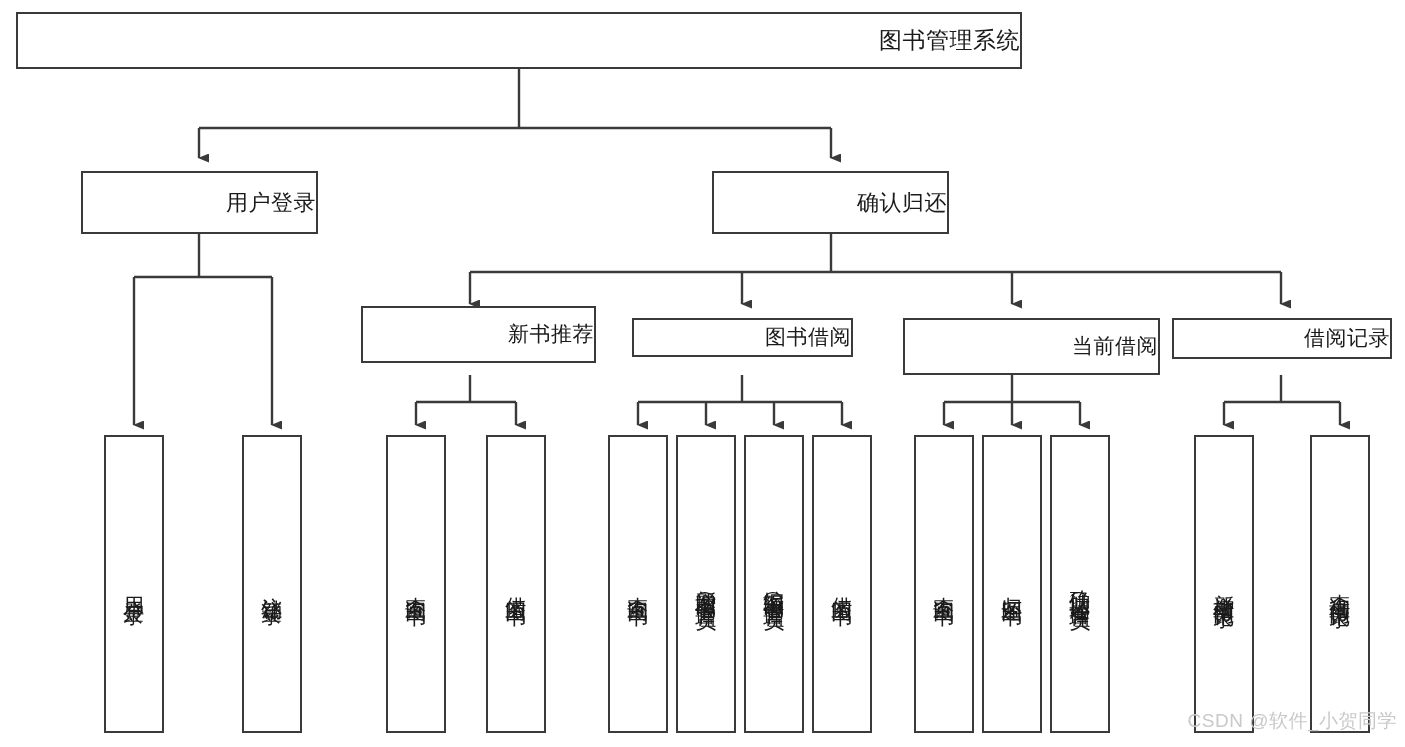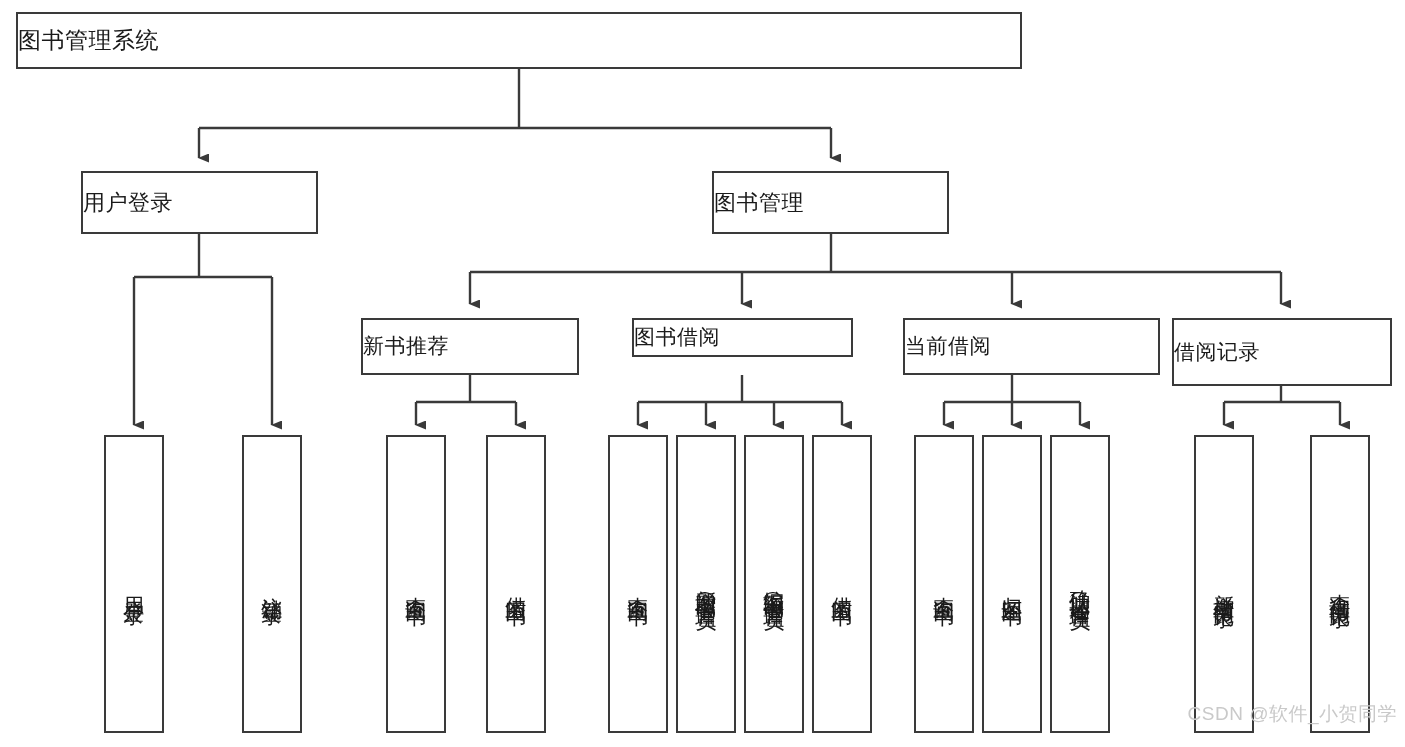--- a/index.html
+++ b/index.html
@@ -25,21 +25,21 @@
     height: 747px;
     pointer-events: none;
   }
   .node {
     position: absolute;
     box-sizing: border-box;
     background: #ffffff;
     border: 2px solid #3a3a3a;
     display: flex;
     align-items: center;
-    justify-content: flex-start;
+    justify-content: flex-end;
     color: #1a1a1a;
   }
   .node .lbl {
     display: block;
     text-align: center;
     line-height: 1.18;
     letter-spacing: 0.5px;
   }
   .node.root .lbl { font-size: 23px; }
   .node.lvl2 .lbl { font-size: 22px; }
@@ -56,21 +56,21 @@
     line-height: 1.22;
     letter-spacing: 3px;
     max-height: 266px;
   }
   .node.leaf.tall .lbl {
     max-height: 286px;
   }
   .watermark {
     position: absolute;
     right: 8px;
-    bottom: 20px;
+    bottom: 13px;
     font-size: 19px;
     color: #c9c9c9;
     white-space: nowrap;
     letter-spacing: 0.5px;
   }
 </style>
 </head>
 <body>
 
 <div id="canvas">
@@ -126,33 +126,33 @@
   </svg>
 
   <div class="node root" style="left:16px; top:12px; width:1006px; height:57px;">
     <span class="lbl">图书管理系统</span>
   </div>
 
   <div class="node lvl2" style="left:81px; top:171px; width:237px; height:63px;">
     <span class="lbl">用户登录</span>
   </div>
   <div class="node lvl2" style="left:712px; top:171px; width:237px; height:63px;">
-    <span class="lbl">图书管理</span>
-  </div>
-
-  <div class="node lvl3" style="left:361px; top:318px; width:218px; height:57px;">
+    <span class="lbl">确认归还</span>
+  </div>
+
+  <div class="node lvl3" style="left:361px; top:306px; width:235px; height:57px;">
     <span class="lbl">新书推荐</span>
   </div>
   <div class="node lvl3" style="left:632px; top:318px; width:221px; height:39px;">
     <span class="lbl">图书借阅</span>
   </div>
   <div class="node lvl3" style="left:903px; top:318px; width:257px; height:57px;">
     <span class="lbl">当前借阅</span>
   </div>
-  <div class="node lvl3" style="left:1172px; top:318px; width:220px; height:68px;">
+  <div class="node lvl3" style="left:1172px; top:318px; width:220px; height:41px;">
     <span class="lbl">借阅记录</span>
   </div>
 
   <div class="node leaf" style="left:104px; top:435px; width:60px; height:298px;">
     <span class="lbl">用户登录</span>
   </div>
   <div class="node leaf" style="left:242px; top:435px; width:60px; height:298px;">
     <span class="lbl">注销登录</span>
   </div>
 

